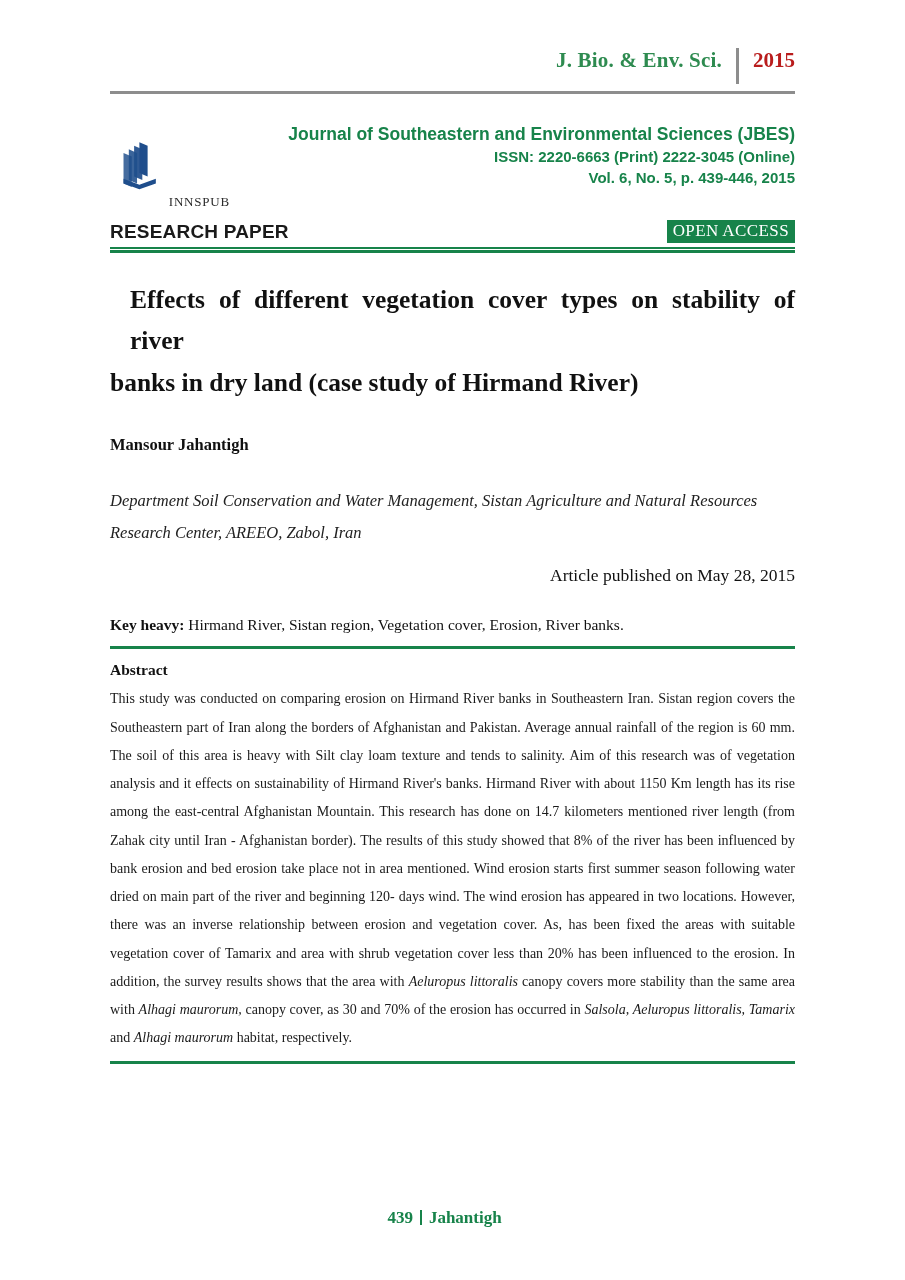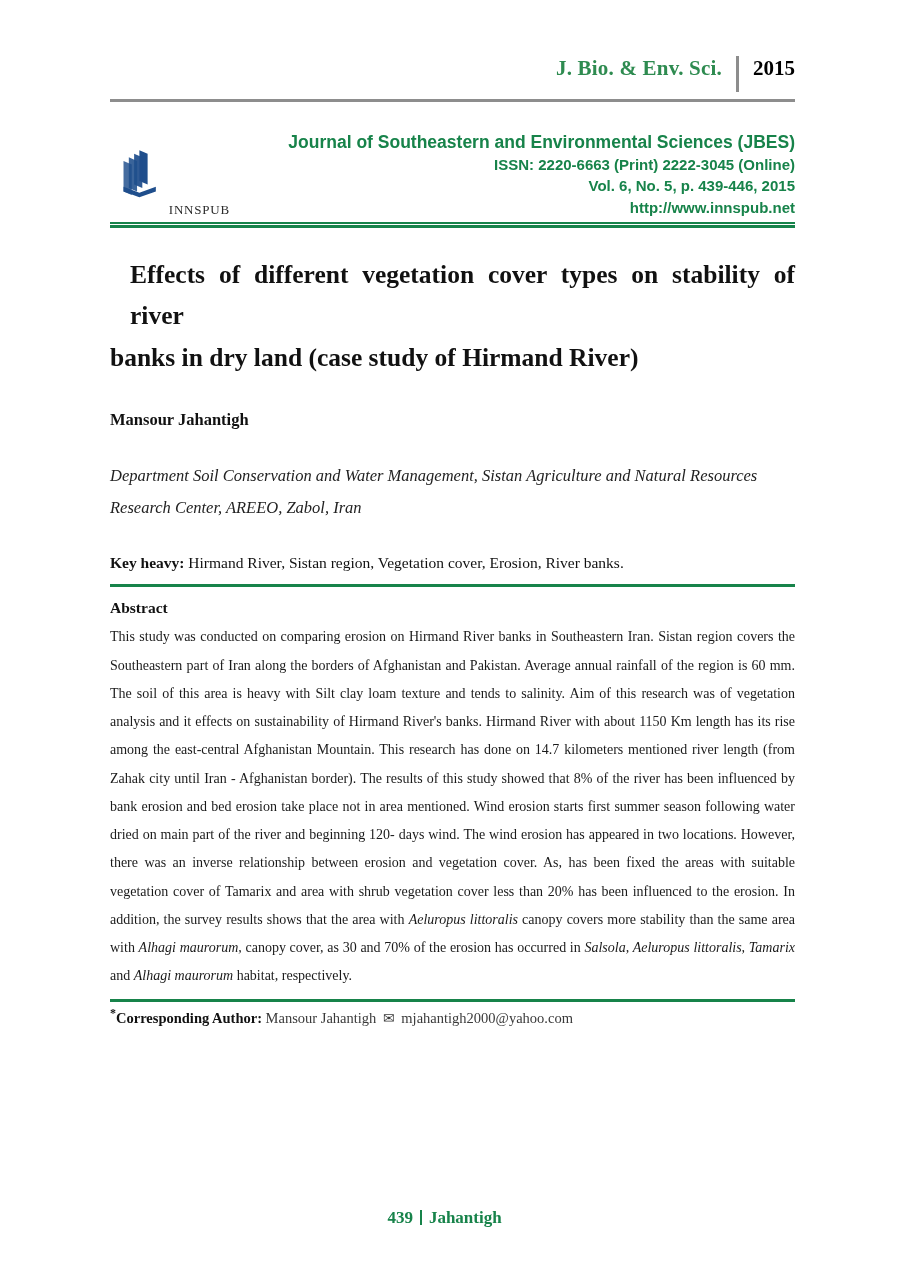--- a/index.html
+++ b/index.html
@@ -13,21 +13,21 @@
     font-family: "Liberation Serif", serif;
     color: #1a1a1a;
     position: relative;
     overflow: hidden;
   }
   .page {
     width: 905px;
     height: 1280px;
     position: relative;
     box-sizing: border-box;
-    padding: 8px 110px;
+    padding: 0 110px;
   }
 
   
   .runhead {
     padding-top: 48px;
     display: flex;
     justify-content: flex-end;
     align-items: baseline;
   }
   .runhead-journal {
@@ -39,21 +39,21 @@
     padding-right: 14px;
   }
   .runhead-sep {
     width: 3px;
     align-self: stretch;
     background: #8d8d8d;
     margin-right: 14px;
     height: 36px;
   }
   .runhead-year {
-    color: #000000;
+    color: #b91c1c;
     font-family: "Liberation Serif", serif;
     font-weight: bold;
     font-size: 21px;
     text-align: center;
   }
   .runhead-rule {
     margin-top: 7px;
     height: 3px;
     background: #8d8d8d;
     width: 100%;
@@ -248,50 +248,48 @@
           <path d="M23 26 L37 32 L37 84 L23 78 Z" opacity="0.83"></path>
           <path d="M23 78 L50 88 L78 78 L78 70 L50 80 L23 70 Z"></path>
         </g>
       </svg>
       <span class="logo-word">INNSPUB</span>
     </div>
     <div class="journal-block">
       <div class="journal-title">Journal of Southeastern and Environmental Sciences (JBES)</div>
       <div class="journal-issn">ISSN: 2220-6663 (Print) 2222-3045 (Online)</div>
       <div class="journal-vol">Vol. 6, No. 5, p. 439-446, 2015</div>
-      <div class="journal-url">http://www.innspub.net</div>
     </div>
   </div>
 
+  <div class="paperbar">
+    <span class="paper-type">RESEARCH PAPER</span>
+    <span class="open-access">OPEN ACCESS</span>
+  </div>
   <div class="green-rule-double"></div>
 
   <div class="article-title">
     <span class="l1">Effects of different vegetation cover types on stability of river</span>
     <span>banks in dry land (case study of Hirmand River)</span>
   </div>
 
   <div class="author-name">Mansour Jahantigh</div>
   <div class="affiliation">Department Soil Conservation and Water Management, Sistan Agriculture and Natural Resources Research Center, AREEO, Zabol, Iran</div>
+  <div class="pubdate">Article published on May 28, 2015</div>
 
   <div class="keywords">
     <b>Key heavy:</b>
     <span>Hirmand River, Sistan region, Vegetation cover, Erosion, River banks.</span>
   </div>
   <div class="green-rule-single"></div>
 
   <div class="abstract-head">Abstract</div>
   <div class="abstract-body">
     <span>This study was conducted on comparing erosion on Hirmand River banks in Southeastern Iran. Sistan region covers the Southeastern part of Iran along the borders of Afghanistan and Pakistan. Average annual rainfall of the region is 60 mm. The soil of this area is heavy with Silt clay loam texture and tends to salinity. Aim of this research was of vegetation analysis and it effects on sustainability of Hirmand River's banks. Hirmand River with about 1150 Km length has its rise among the east-central Afghanistan Mountain. This research has done on 14.7 kilometers mentioned river length (from Zahak city until Iran - Afghanistan border). The results of this study showed that 8% of the river has been influenced by bank erosion and bed erosion take place not in area mentioned. Wind erosion starts first summer season following water dried on main part of the river and beginning 120- days wind. The wind erosion has appeared in two locations. However, there was an inverse relationship between erosion and vegetation cover. As, has been fixed the areas with suitable vegetation cover of Tamarix and area with shrub vegetation cover less than 20% has been influenced to the erosion. In addition, the survey results shows that the area with </span><i>Aeluropus littoralis</i><span> canopy covers more stability than the same area with </span><i>Alhagi maurorum,</i><span> canopy cover, as 30 and 70% of the erosion has occurred in </span><i>Salsola, Aeluropus littoralis,</i><span> </span><i>Tamarix</i><span> and </span><i>Alhagi maurorum</i><span> habitat, respectively.</span>
   </div>
   <div class="green-rule-single" style="margin-top:8px"></div>
 
-  <div class="corr">
-    <b><span class="star">*</span><span>Corresponding Author:</span></b>
-    <span>Mansour Jahantigh</span>
-    <span class="env">✉</span>
-    <span>mjahantigh2000@yahoo.com</span>
-  </div>
 
   <div class="footer">
     <span>439</span><span class="bar"></span><span>Jahantigh</span>
   </div>
 
 </div>
 
 </body></html>

